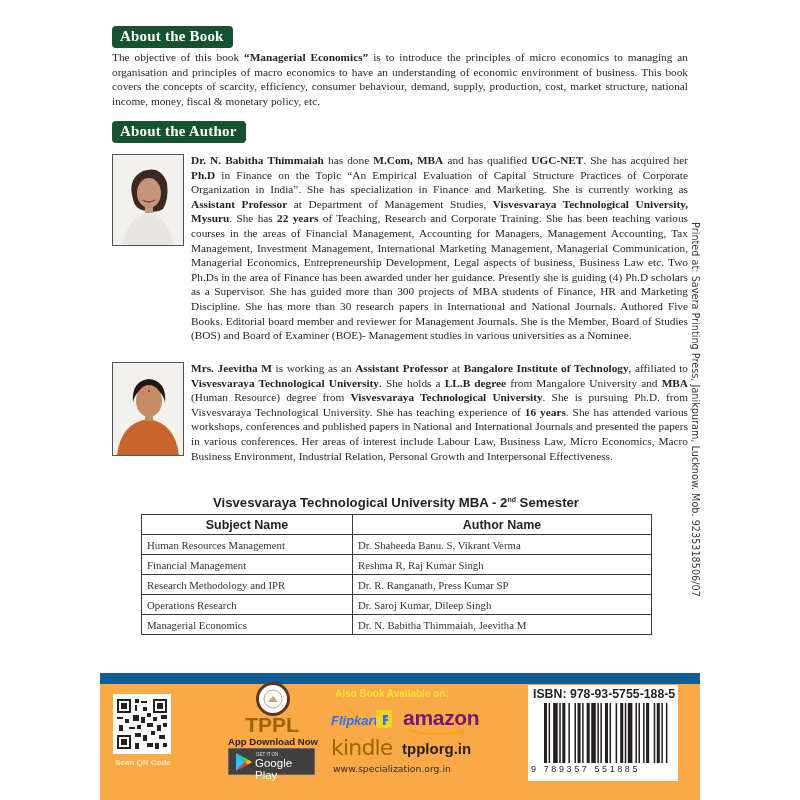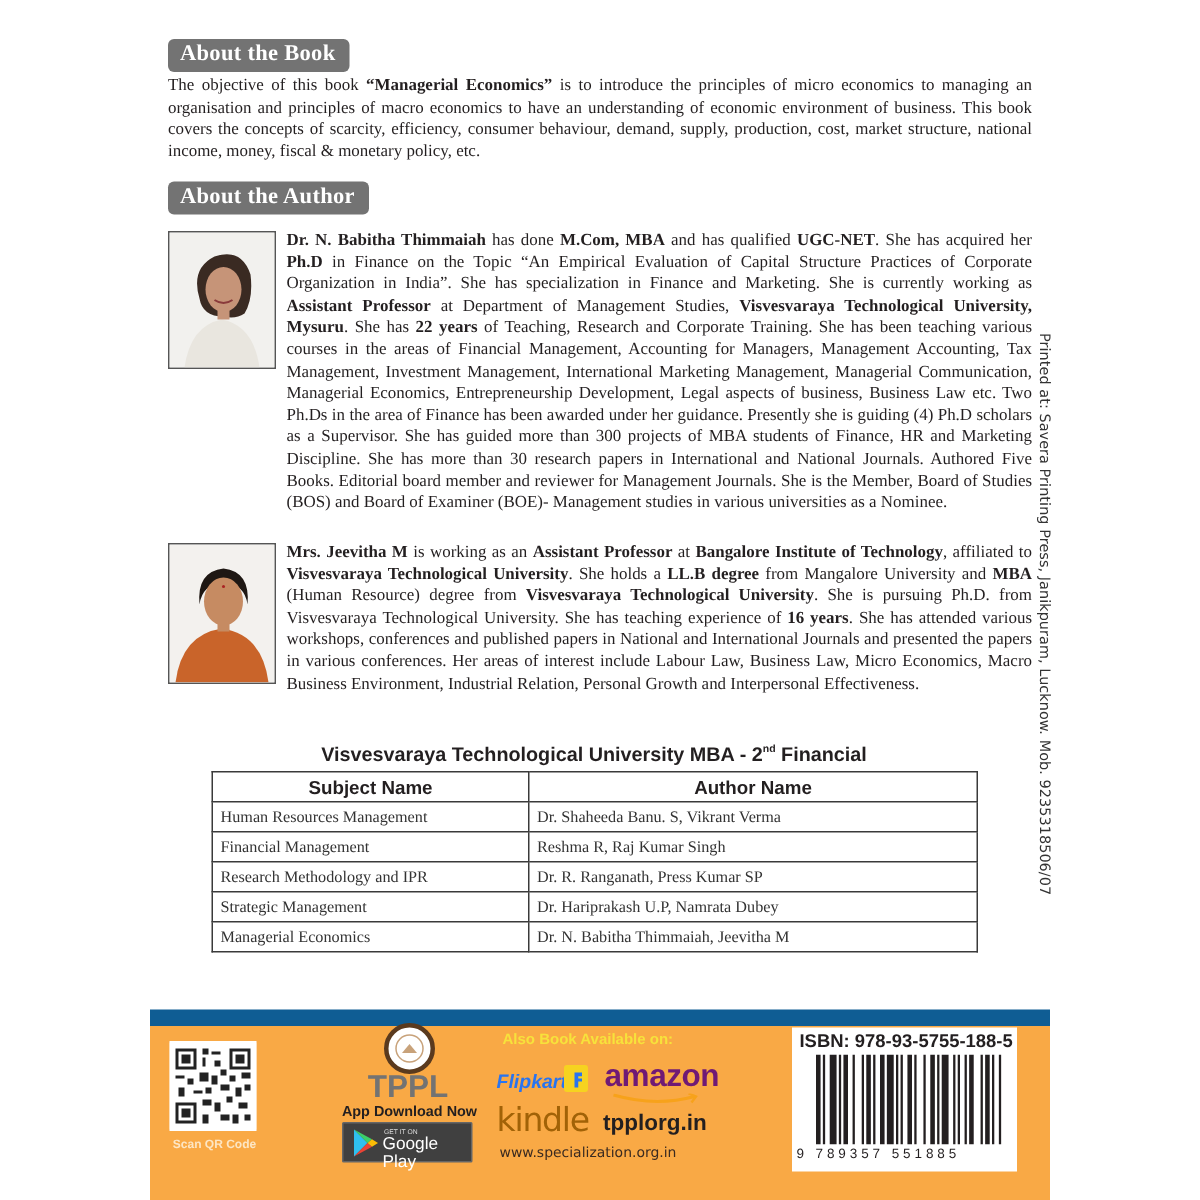--- a/index.html
+++ b/index.html
@@ -1,35 +1,35 @@
 <!DOCTYPE html>
 <html><head>
 <meta charset="utf-8">
 <style>
   html,body{margin:0;padding:0;background:#fff;}
   body{width:800px;height:800px;position:relative;overflow:hidden;font-family:"Liberation Serif",serif;color:#231f20;}
-  .hdr{position:absolute;left:112px;background:#737373;color:#fff;font-weight:bold;font-size:15px;padding:2px 9px 3px 8px;border-radius:4px;font-family:"Liberation Serif",serif;letter-spacing:0.2px;}
+  .hdr{position:absolute;left:112px;background:#14532d;color:#fff;font-weight:bold;font-size:15px;padding:2px 9px 3px 8px;border-radius:4px;font-family:"Liberation Serif",serif;letter-spacing:0.2px;}
   .para{position:absolute;font-size:11.3px;line-height:14.6px;text-align:justify;color:#231f20;}
   .para b{font-weight:bold;margin-top:36px;}
   .photo{position:absolute;left:112px;width:70px;border:1px solid #555;overflow:hidden;}
   .photo svg{display:block;}
   .side{position:absolute;left:690px;top:222px;writing-mode:vertical-rl;font-family:"DejaVu Sans",sans-serif;font-size:9.6px;color:#333;letter-spacing:0.05px;}
   .tbl-title{position:absolute;left:140px;width:512px;top:495px;text-align:center;font-family:"Liberation Sans",sans-serif;font-weight:bold;font-size:13.2px;color:#231f20;}
   .tbl-title sup{font-size:7px;}
   table{position:absolute;left:141px;top:514px;width:511px;border-collapse:collapse;font-size:10.8px;}
   td,th{border:1.3px solid #3a3a3a;height:19px;padding:0 0 0 5px;text-align:left;font-weight:normal;}
   th{font-family:"Liberation Sans",sans-serif;font-weight:bold;font-size:12.5px;text-align:center;padding:0;}
   td{font-family:"Liberation Serif",serif;color:#333;}
   .col1{width:210px;}
   .blueband{position:absolute;left:100px;top:673px;width:600px;height:11px;background:#0f5d94;}
   .orange{position:absolute;left:100px;top:684px;width:600px;height:116px;background:#f9a945;}
   .qr{position:absolute;left:113px;top:694px;width:58px;height:60px;background:#fff;}
   .qr-label{position:absolute;left:100px;width:86px;top:758px;text-align:center;font-family:"Liberation Sans",sans-serif;font-weight:bold;font-size:8px;color:#fde6c4;}
   .logo{position:absolute;left:256px;top:682px;width:34px;height:34px;border-radius:50%;background:#fff;border:3px solid #5a3a1e;box-sizing:border-box;}
-  .tppl{position:absolute;left:222px;width:100px;top:714px;text-align:center;font-family:"Liberation Sans",sans-serif;font-weight:bold;font-size:21px;color:#737373;line-height:22px;}
+  .tppl{position:absolute;left:222px;width:100px;top:714px;text-align:center;font-family:"Liberation Sans",sans-serif;font-weight:bold;font-size:21px;color:#a16207;line-height:22px;}
   .app-dl{position:absolute;left:218px;width:110px;top:736px;text-align:center;font-family:"Liberation Sans",sans-serif;font-weight:bold;font-size:9.6px;color:#231f20;}
   .gplay{position:absolute;left:228px;top:748px;width:85px;height:25px;background:#404040;border-radius:1px;border:1px solid #666;}
   .gplay .small{position:absolute;left:27px;top:3px;font-family:"Liberation Sans",sans-serif;font-size:4.5px;color:#ddd;}
   .gplay .big{position:absolute;left:26px;top:8px;font-family:"Liberation Sans",sans-serif;font-size:11.5px;color:#fff;}
   .also{position:absolute;left:335px;top:688px;font-family:"Liberation Sans",sans-serif;font-weight:bold;font-size:10px;color:#f7e23b;}
   .flipkart{position:absolute;left:331px;top:713px;font-family:"Liberation Sans",sans-serif;font-style:italic;font-weight:bold;font-size:13px;color:#2874f0;}
   .fk-bag{position:absolute;left:376px;top:710px;width:16px;height:18px;background:#f6d320;border-radius:2px;}
   .amazon{position:absolute;left:403px;top:706px;font-family:"Liberation Sans",sans-serif;font-weight:bold;font-size:21px;color:#701a75;letter-spacing:-0.3px;text-align:right;}
   .kindle{position:absolute;left:331px;top:735px;font-family:"DejaVu Sans",sans-serif;font-size:22px;color:#a16207;letter-spacing:-0.8px;}
   .tpplorg{position:absolute;left:402px;top:740px;font-family:"Liberation Sans",sans-serif;font-weight:bold;font-size:15px;color:#231f20;}
@@ -66,21 +66,21 @@
     <path d="M20 40 Q18 18 36 16 Q54 18 52 40 Q50 26 36 26 Q22 26 20 40Z" fill="#1e1713"></path>
     <ellipse cx="36" cy="38" rx="13" ry="16" fill="#c68b62"></ellipse>
     <rect x="32" y="50" width="8" height="8" fill="#c68b62"></rect>
     <circle cx="36" cy="28" r="1" fill="#a22"></circle>
   </svg>
 </div>
 <div class="para" style="left:191px;top:361px;width:497px;" id="bio1"><b>Mrs. Jeevitha M</b><span> is working as an </span><b>Assistant Professor</b><span> at </span><b>Bangalore Institute of Technology</b><span>, affiliated to </span><b>Visvesvaraya Technological University</b><span>. She holds a </span><b>LL.B degree</b><span> from Mangalore University and </span><b>MBA</b><span> (Human Resource) degree from </span><b>Visvesvaraya Technological University</b><span>. She is pursuing Ph.D. from Visvesvaraya Technological University. She has teaching experience of </span><b>16 years</b><span>. She has attended various workshops, conferences and published papers in National and International Journals and presented the papers in various conferences. Her areas of interest include Labour Law, Business Law, Micro Economics, Macro Business Environment, Industrial Relation, Personal Growth and Interpersonal Effectiveness.</span></div>
 
 <div class="side">Printed at: Savera Printing Press, Janikpuram, Lucknow. Mob. 9235318506/07</div>
 
-<div class="tbl-title"><span>Visvesvaraya Technological University  MBA - 2</span><sup>nd</sup><span> Financial</span></div>
+<div class="tbl-title"><span>Visvesvaraya Technological University  MBA - 2</span><sup>nd</sup><span> Semester</span></div>
 <table>
   <thead>
     <tr>
       <th class="col1">Subject Name</th>
       <th>Author Name</th>
     </tr>
   </thead>
   <tbody>
     <tr>
         <td>Human Resources Management</td>
@@ -88,22 +88,22 @@
       </tr>
     <tr>
         <td>Financial Management</td>
         <td>Reshma R, Raj Kumar Singh</td>
       </tr>
     <tr>
         <td>Research Methodology and IPR</td>
         <td>Dr. R. Ranganath, Press Kumar SP</td>
       </tr>
     <tr>
-        <td>Strategic Management</td>
-        <td>Dr. Hariprakash U.P, Namrata Dubey</td>
+        <td>Operations Research</td>
+        <td>Dr. Saroj Kumar, Dileep Singh</td>
       </tr>
     <tr>
         <td>Managerial Economics</td>
         <td>Dr. N. Babitha Thimmaiah, Jeevitha M</td>
       </tr>
   </tbody>
 </table>
 
 <div class="blueband"></div>
 <div class="orange"></div>

